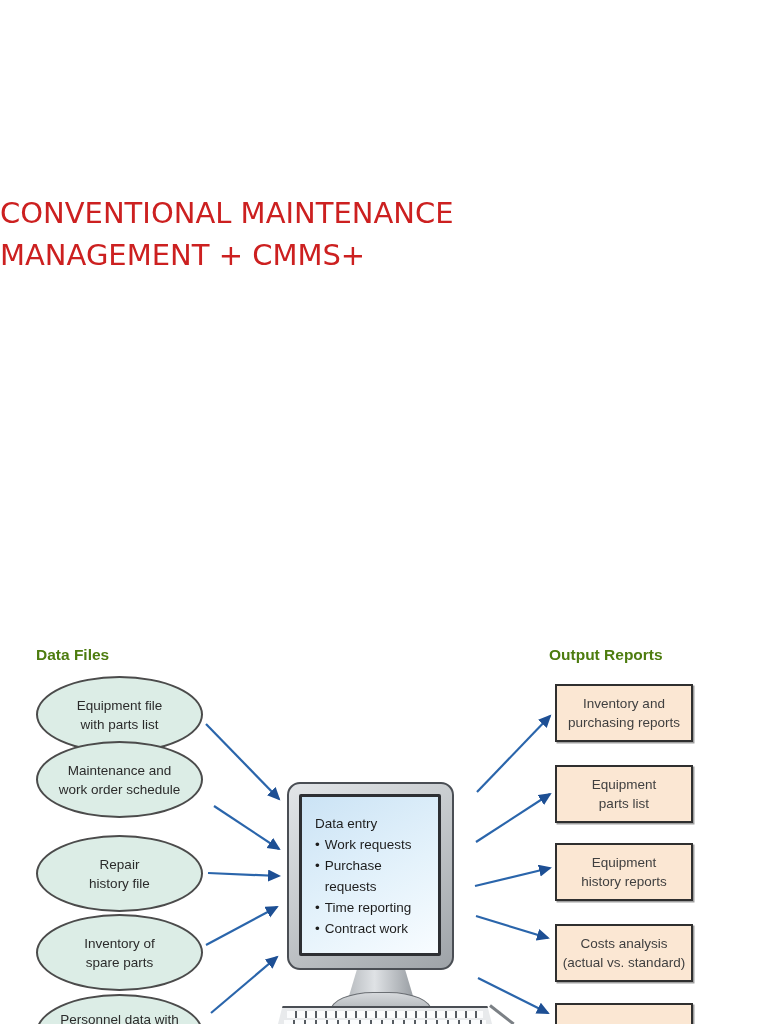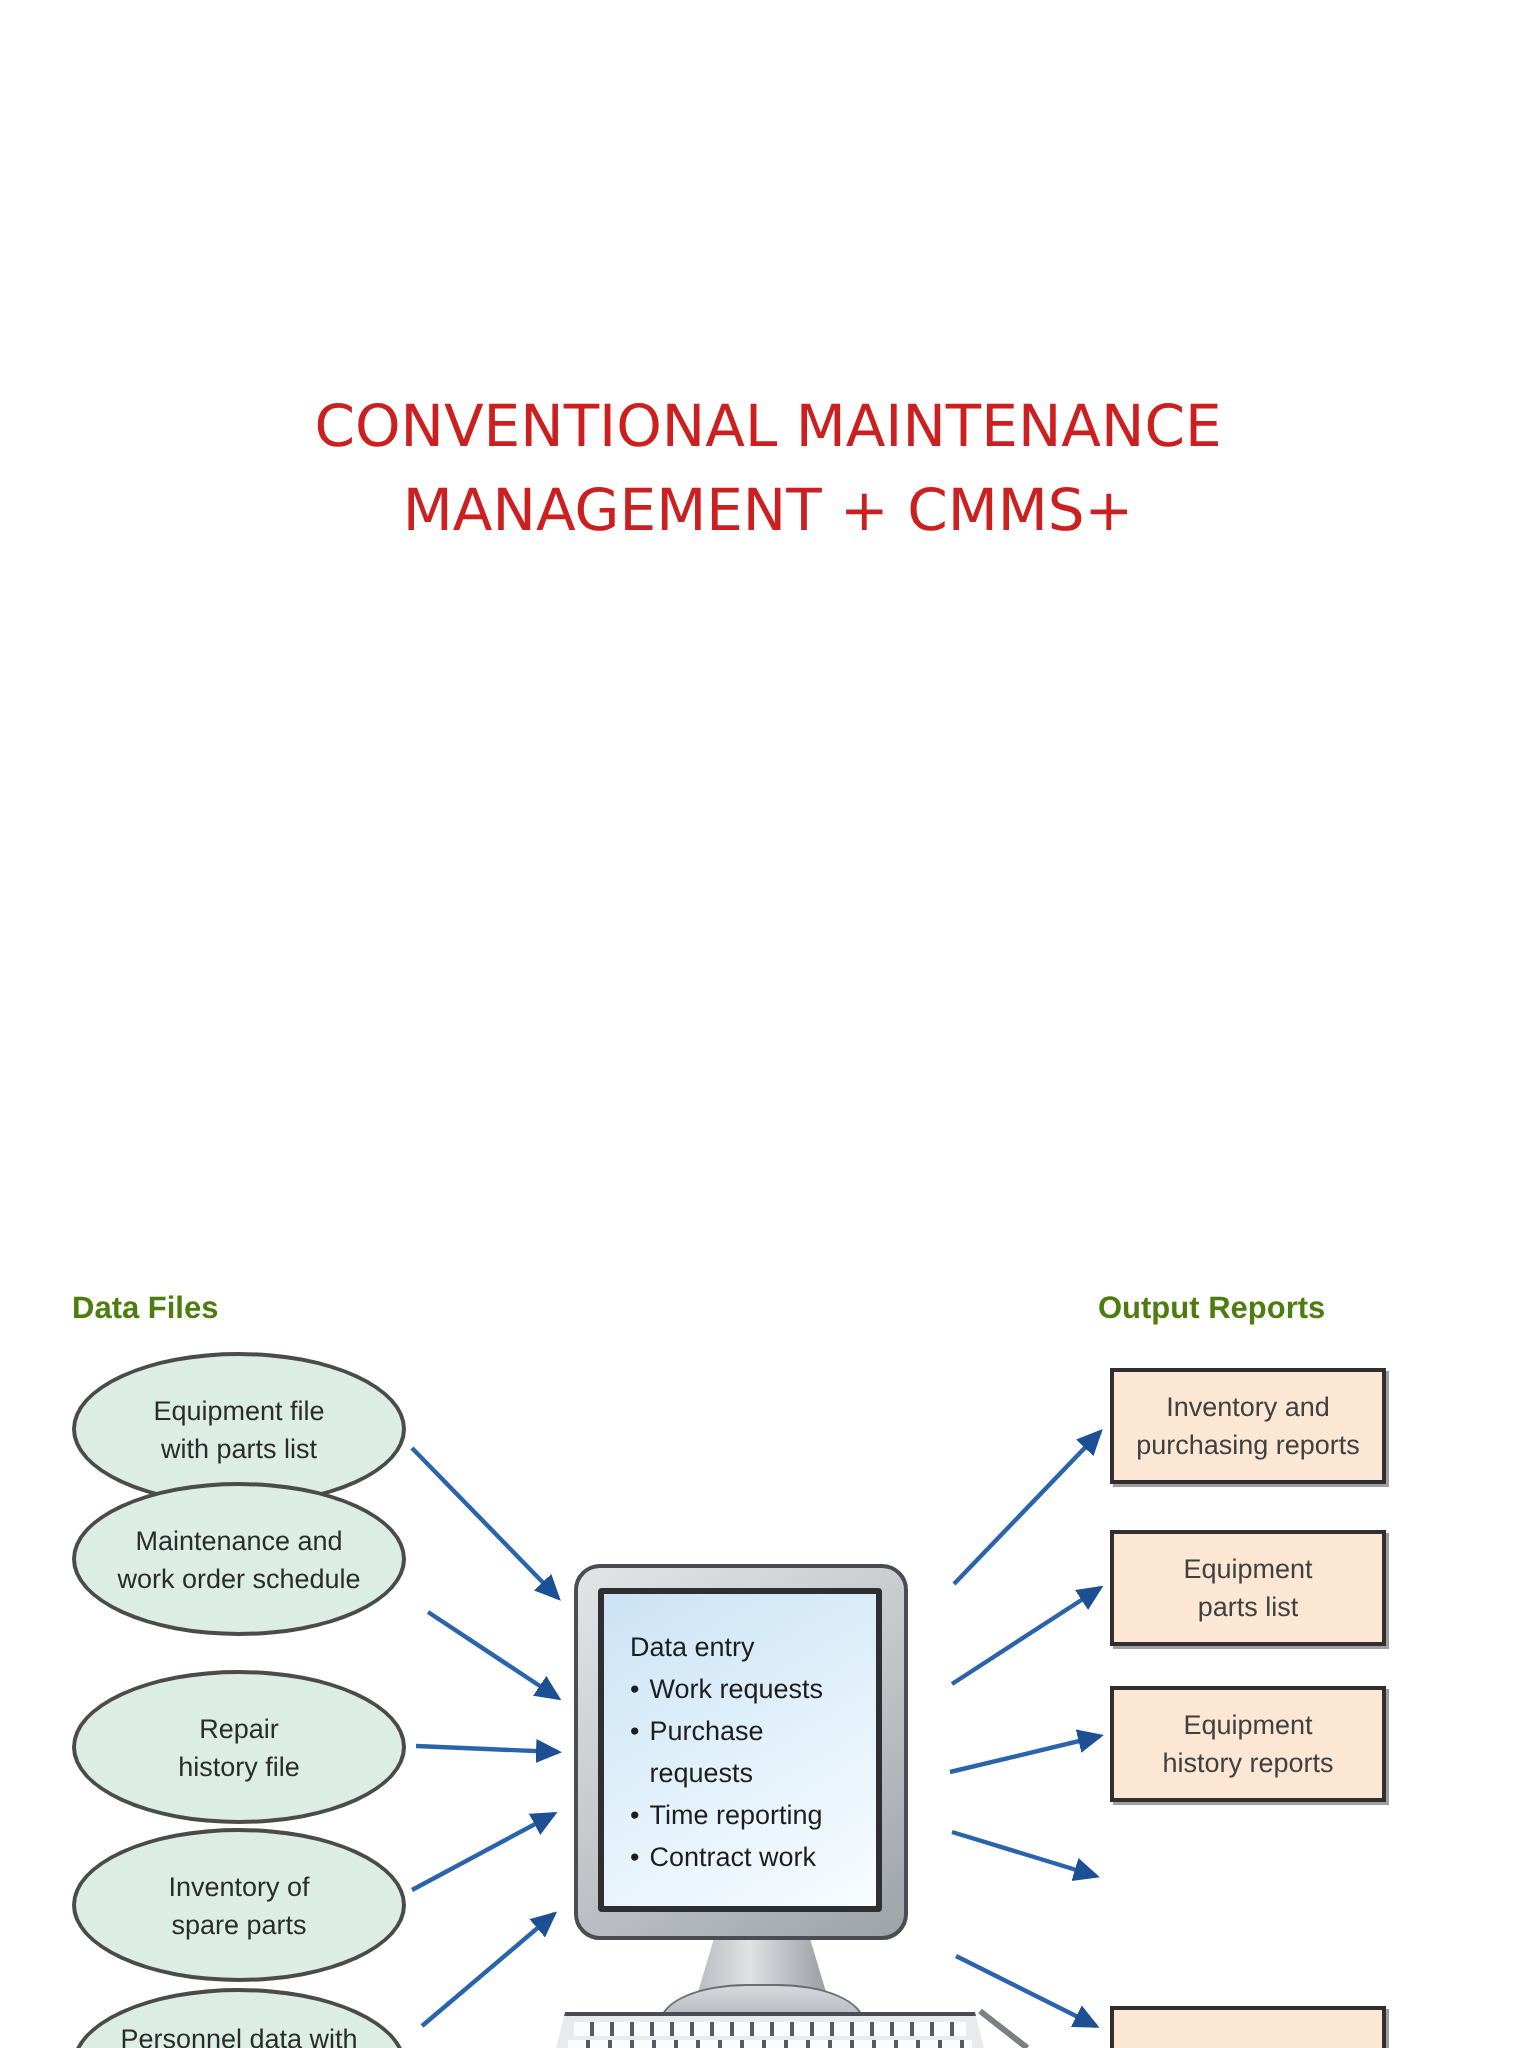--- a/index.html
+++ b/index.html
@@ -14,21 +14,21 @@
   }
   html,body{margin:0;padding:0;background:#ffffff;}
   .page{
     position:relative;width:768px;height:1024px;margin:0 auto;
     background:#ffffff;overflow:hidden;
     font-family:"Liberation Sans",sans-serif;color:var(--text-dark);
   }
   
   .slide-title{
     position:absolute;top:192px;left:0;width:768px;
-    text-align:center;color:var(--title-red);
+    color:var(--title-red);
     font-family:"DejaVu Sans","Liberation Sans",sans-serif;
     font-size:29px;line-height:42px;font-weight:normal;
   }
   
   .col-header{
     position:absolute;font-weight:bold;font-size:15.5px;color:#4d7c0f;
   }
   .col-header.left{left:36px;top:646px;width:167px;}
   .col-header.right{left:549px;top:646px;width:150px;}
   
@@ -171,20 +171,24 @@
 purchasing reports</span>
   </div>
   <div class="report-box bx-2">
     <span>Equipment
 parts list</span>
   </div>
   <div class="report-box bx-3">
     <span>Equipment
 history reports</span>
   </div>
+  <div class="report-box bx-4">
+    <span>Costs analysis
+(actual vs. standard)</span>
+  </div>
   <div class="report-box bx-5">
     <span></span>
   </div>
 
   <svg class="arrows" width="768" height="1024" viewBox="0 0 768 1024">
     <defs>
       <marker id="ah" markerUnits="userSpaceOnUse" markerWidth="14" markerHeight="13" refX="11" refY="6" orient="auto">
         <path class="arrowhead" d="M0,0 L13,6 L0,12 Z"></path>
       </marker>
     </defs>

